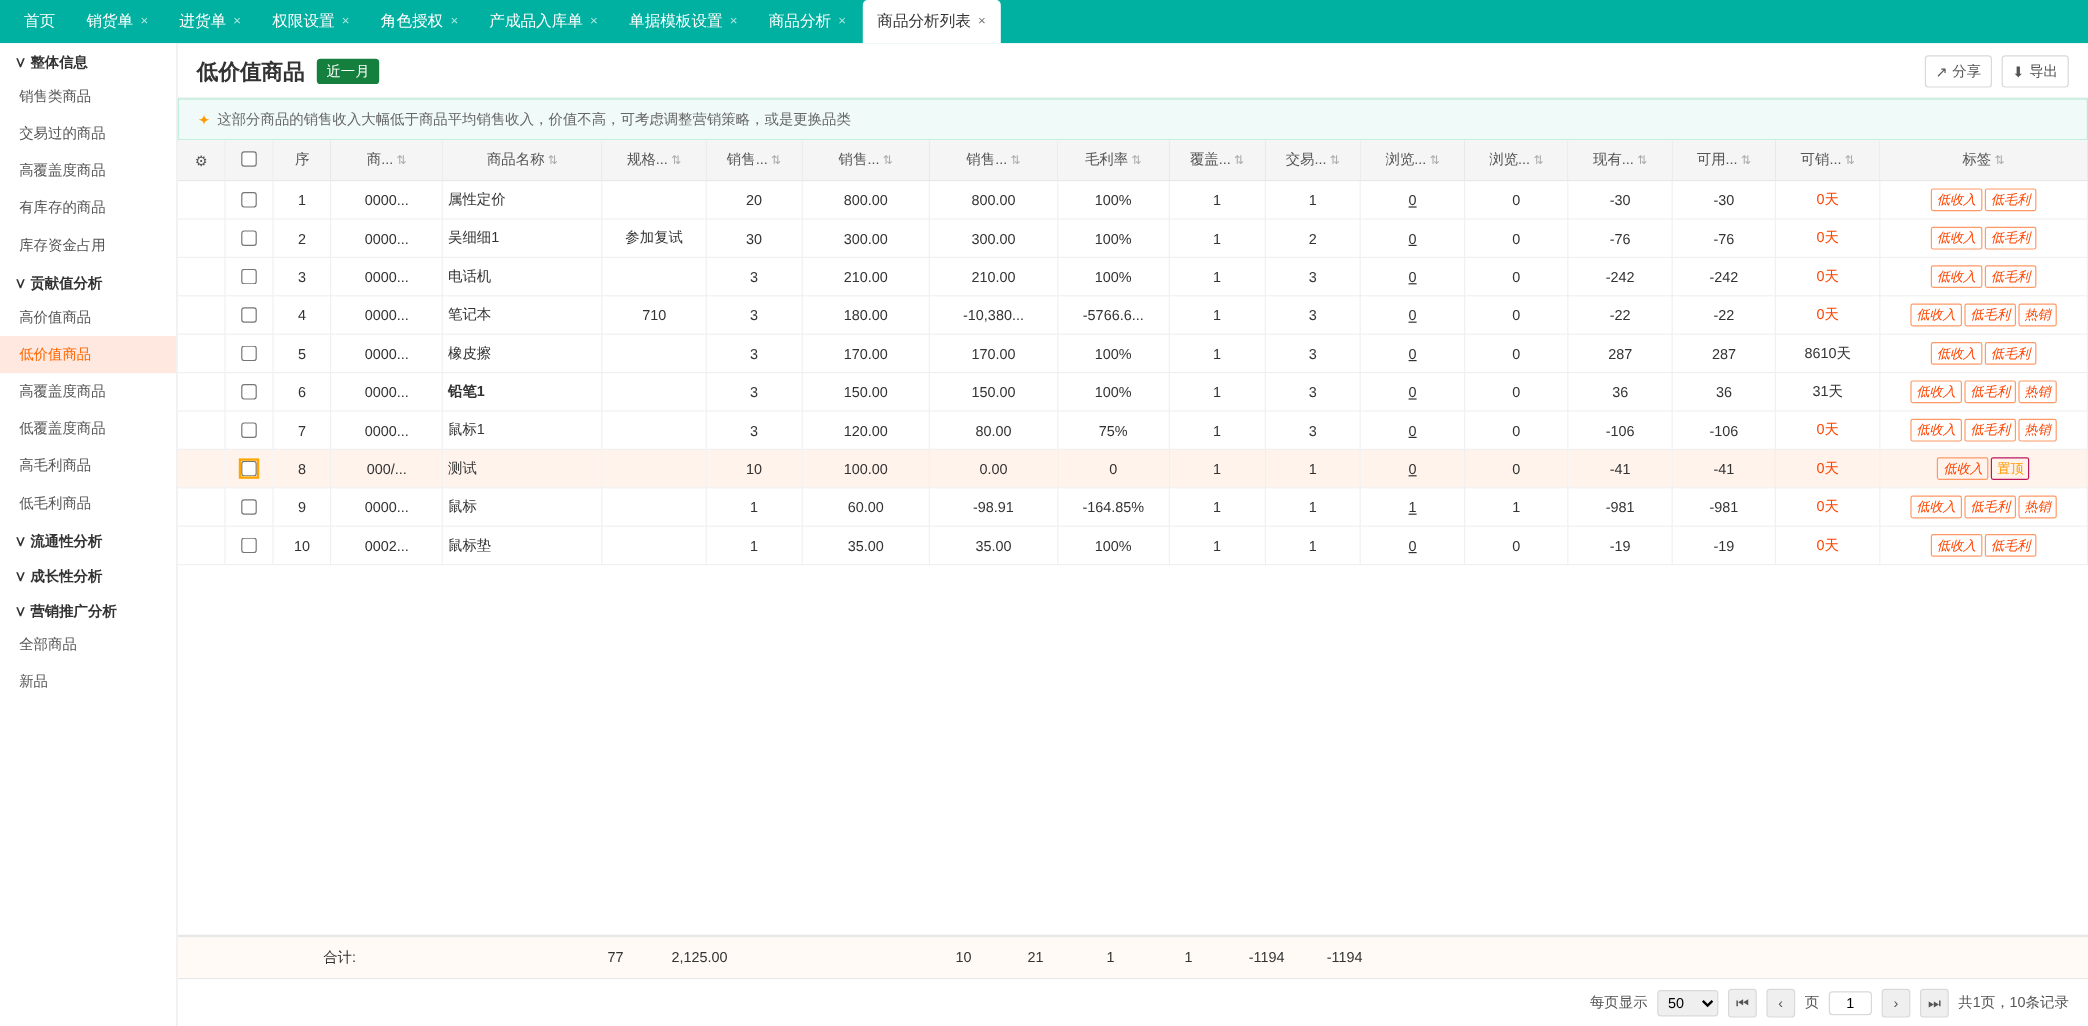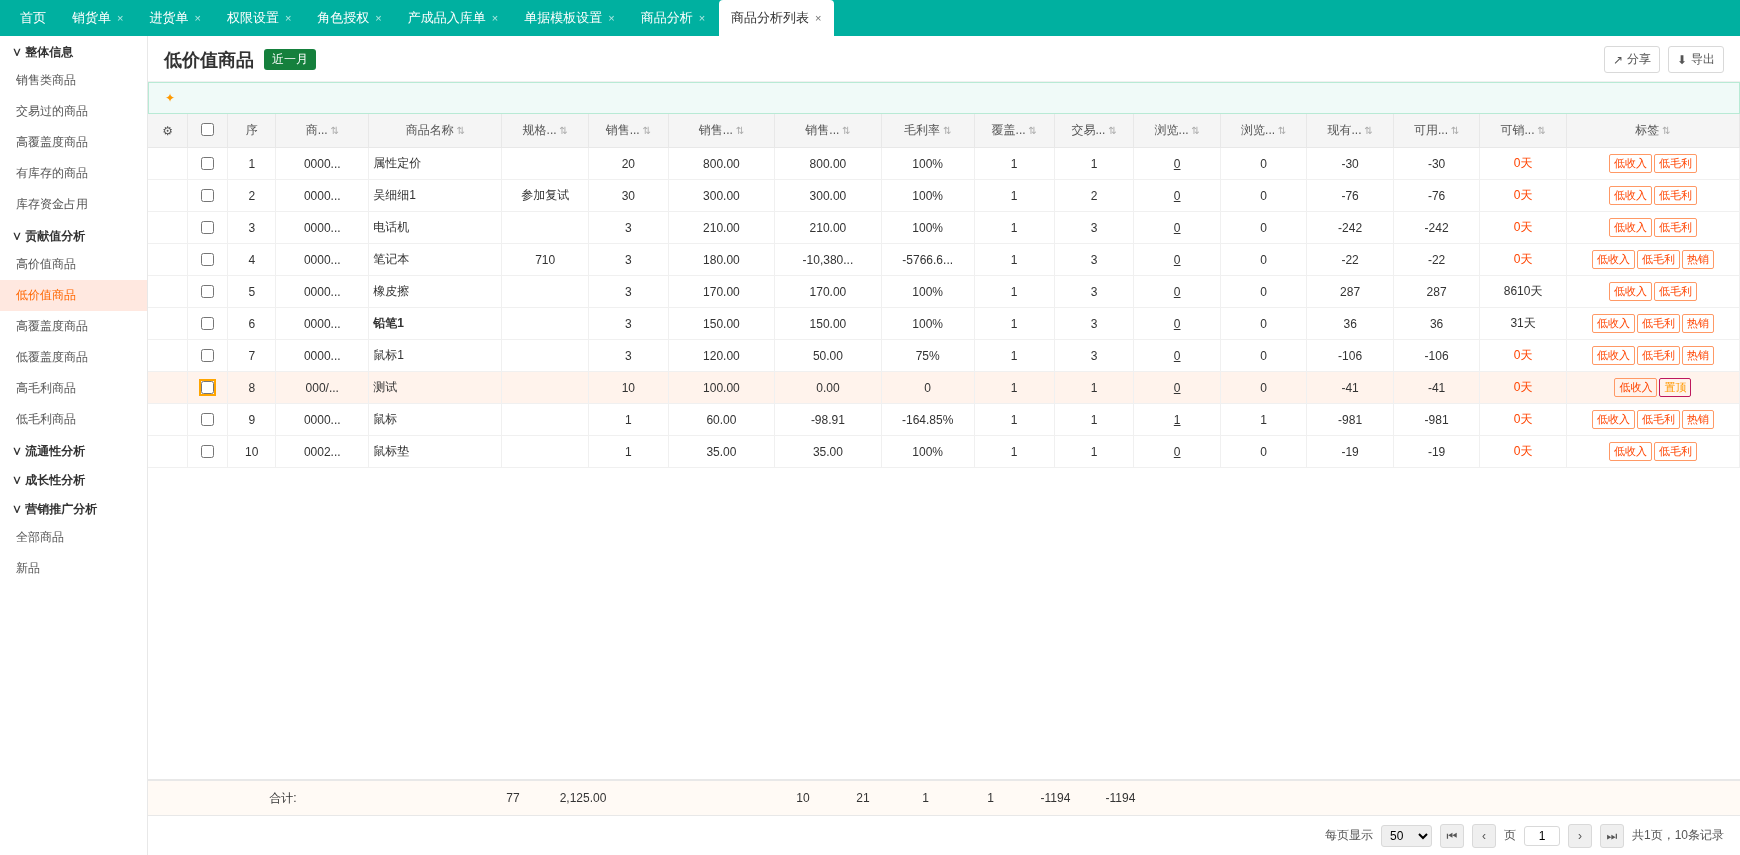--- a/index.html
+++ b/index.html
@@ -91,21 +91,21 @@
       padding: 6px 4px; text-align: center; color: #333;
       border-bottom: 1px solid #f0f0f0; border-right: 1px solid #f0f0f0;
       white-space: nowrap; overflow: hidden; text-overflow: ellipsis;
       font-size: 12px;
     }
     tr.highlight td { background: #fff3ec; }
     .tag {
       display: inline-block; padding: 1px 4px; border-radius: 2px;
       font-size: 11px; margin: 0 1px;
     }
-    .tag-red { color: #ff4400; border: 1px solid #ff9966; }
+    .tag-red { color: #ff4400; border: 1px solid #ff9966; font-style: italic; }
     .tag-orange { color: #ff9900; border: 1px solid #be185d; }
     .link-underline { text-decoration: underline; color: #333; }
 
     
     .table-footer {
       background: #fffaf5; border-top: 2px solid #e8e8e8;
       display: flex; align-items: center; padding: 6px 0;
       font-size: 12px; color: #333; min-height: 36px;
     }
 
@@ -183,20 +183,21 @@
         </button>
         <button class="action-btn">
           <span>⬇</span>
           <span>导出</span>
         </button>
       </div>
     </div>
 
     <div class="info-banner">
       <span class="info-icon">✦</span>
+      <span>这部分商品的销售收入大幅低于商品平均销售收入，价值不高，可考虑调整营销策略，或是更换品类</span>
     </div>
 
     <div class="table-wrapper">
       <table>
         <colgroup>
           <col style="width:30px">
           <col style="width:30px">
           <col style="width:36px">
           <col style="width:70px">
           <col style="width:100px">
@@ -387,21 +388,21 @@
                 <div class="checkbox-cell">
                   <input type="checkbox" style="">
                 </div>
               </td>
               <td>7</td>
               <td>0000...</td>
               <td style="text-align: left;">鼠标1</td>
               <td></td>
               <td>3</td>
               <td>120.00</td>
-              <td>50.00</td>
+              <td>80.00</td>
               <td>75%</td>
               <td>1</td>
               <td>3</td>
               <td><span class="link-underline">0</span></td>
               <td>0</td>
               <td>-106</td>
               <td>-106</td>
               <td><span style="color: rgb(255, 68, 0);">0天</span></td>
               <td><span class="tag tag-red">低收入</span><span class="tag tag-red">低毛利</span><span class="tag tag-red">热销</span></td>
             </tr>

